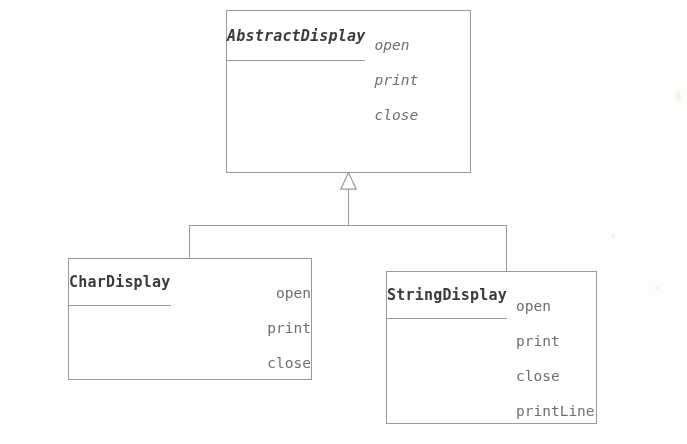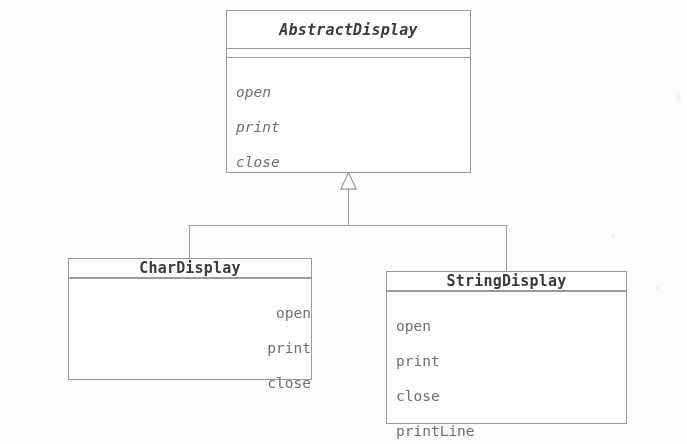--- a/index.html
+++ b/index.html
@@ -27,21 +27,21 @@
     pointer-events: none;
   }
 
   
   .uml-class {
     position: absolute;
     box-sizing: border-box;
     background: #ffffff;
     border: 1px solid #9a9a9a;
     display: flex;
-    flex-direction: column;
+    flex-direction: row;
   }
 
   .class-title {
     box-sizing: border-box;
     display: flex;
     align-items: center;
     justify-content: center;
     border-bottom: 1px solid #9a9a9a;
     color: #3b3b3b;
     font-weight: bold;
@@ -133,21 +133,21 @@
 
     <div class="class-attributes" style="height:11px;"></div>
 
     <div class="class-methods">
       <div class="method-row">open</div>
       <div class="method-row">print</div>
       <div class="method-row">close</div>
     </div>
   </div>
 
-  <div class="uml-class" id="box-string" style="left:386px; top:271px; width:241px; height:153px;">
+  <div class="uml-class" id="box-string" style="left:386px; top:271px; width:211px; height:153px;">
 
     <div class="class-title" style="height:47px;">StringDisplay</div>
 
     <div class="class-attributes" style="height:11px;"></div>
 
     <div class="class-methods">
       <div class="method-row">open</div>
       <div class="method-row">print</div>
       <div class="method-row">close</div>
       <div class="method-row">printLine</div>

